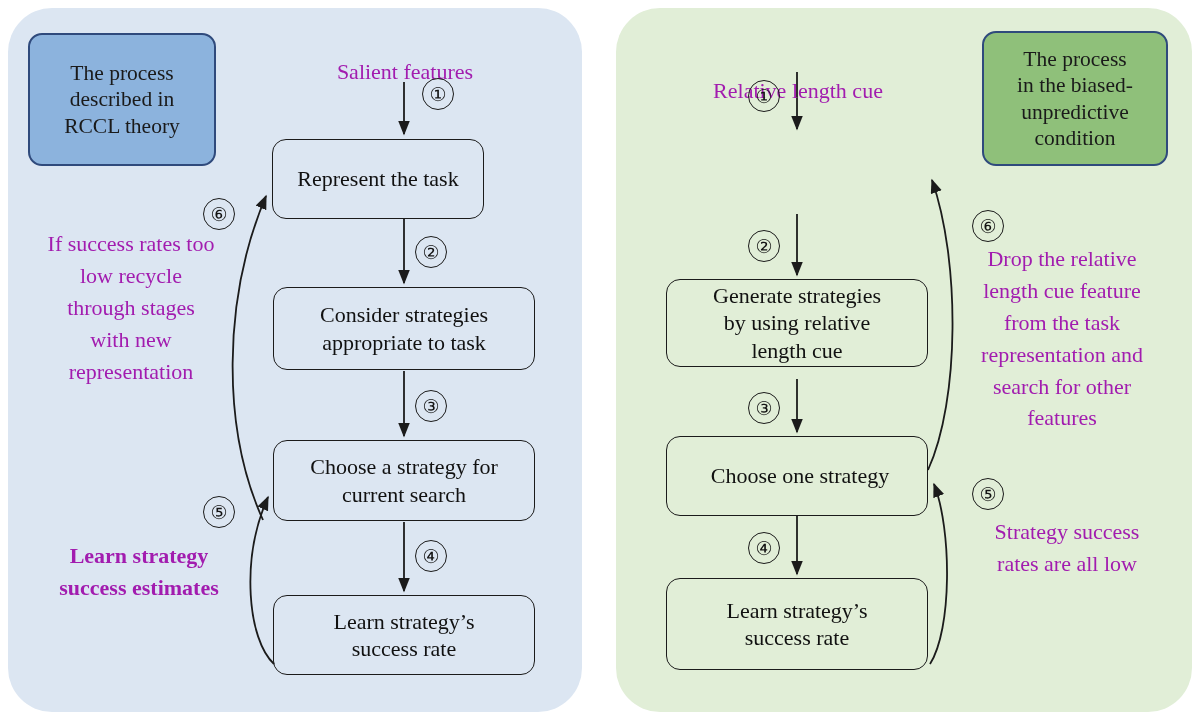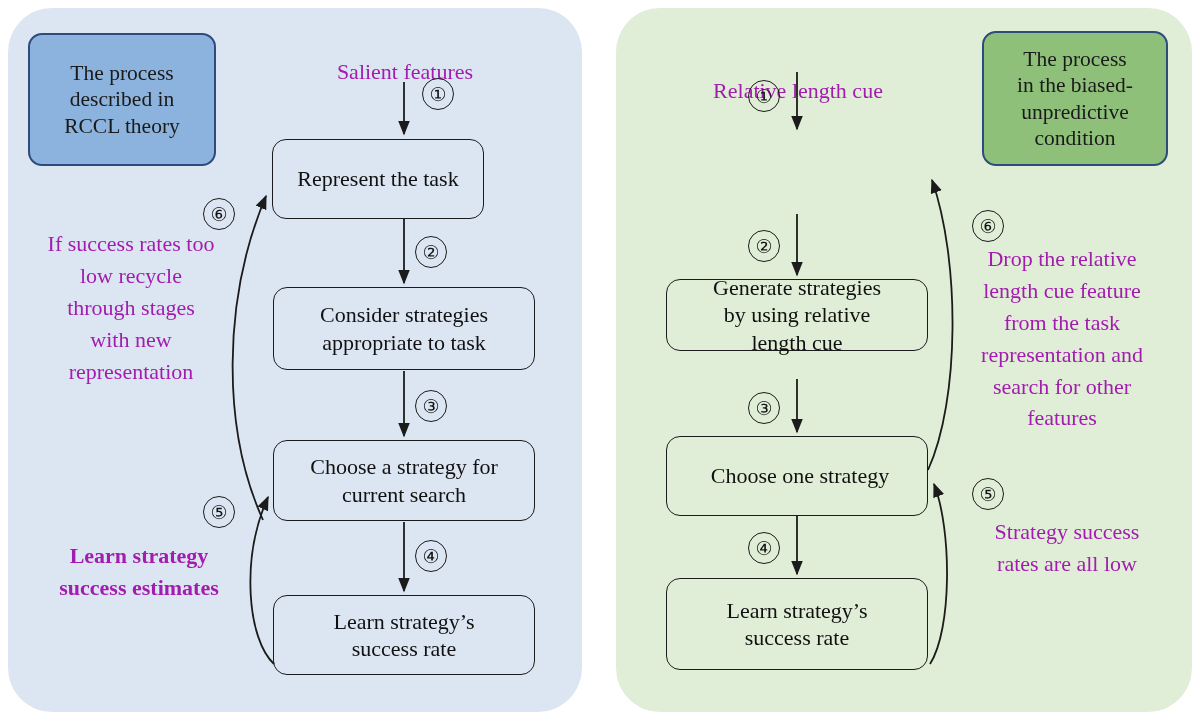--- a/index.html
+++ b/index.html
@@ -191,21 +191,21 @@
 success estimates</div>
 
   <div class="legend-box" id="legend-right" style="white-space: pre-line;">The process
 in the biased-
 unpredictive
 condition</div>
 
   <div class="free-text" id="right-input" style="left: 676px; top: 51px; width: 244px; white-space: pre-line; margin-top: 24px;">Relative length cue</div>
 
 
-  <div class="node" id="right-node-2" style="left: 666px; top: 279px; width: 262px; height: 72px; white-space: pre-line;">Generate strategies
+  <div class="node" id="right-node-2" style="left: 666px; top: 279px; width: 262px; height: 88px; white-space: pre-line;">Generate strategies
 by using relative
 length cue</div>
 
   <div class="node" id="right-node-3" style="left: 666px; top: 436px; width: 262px; height: 80px; white-space: pre-line; padding-left: 16px;">Choose one strategy</div>
 
   <div class="node" id="right-node-4" style="left: 666px; top: 578px; width: 262px; height: 92px; white-space: pre-line;">Learn strategy’s
 success rate</div>
 
   <div class="circ" style="left:748px; top:80px;">①</div>
   <div class="circ" style="left:748px; top:230px;">②</div>

